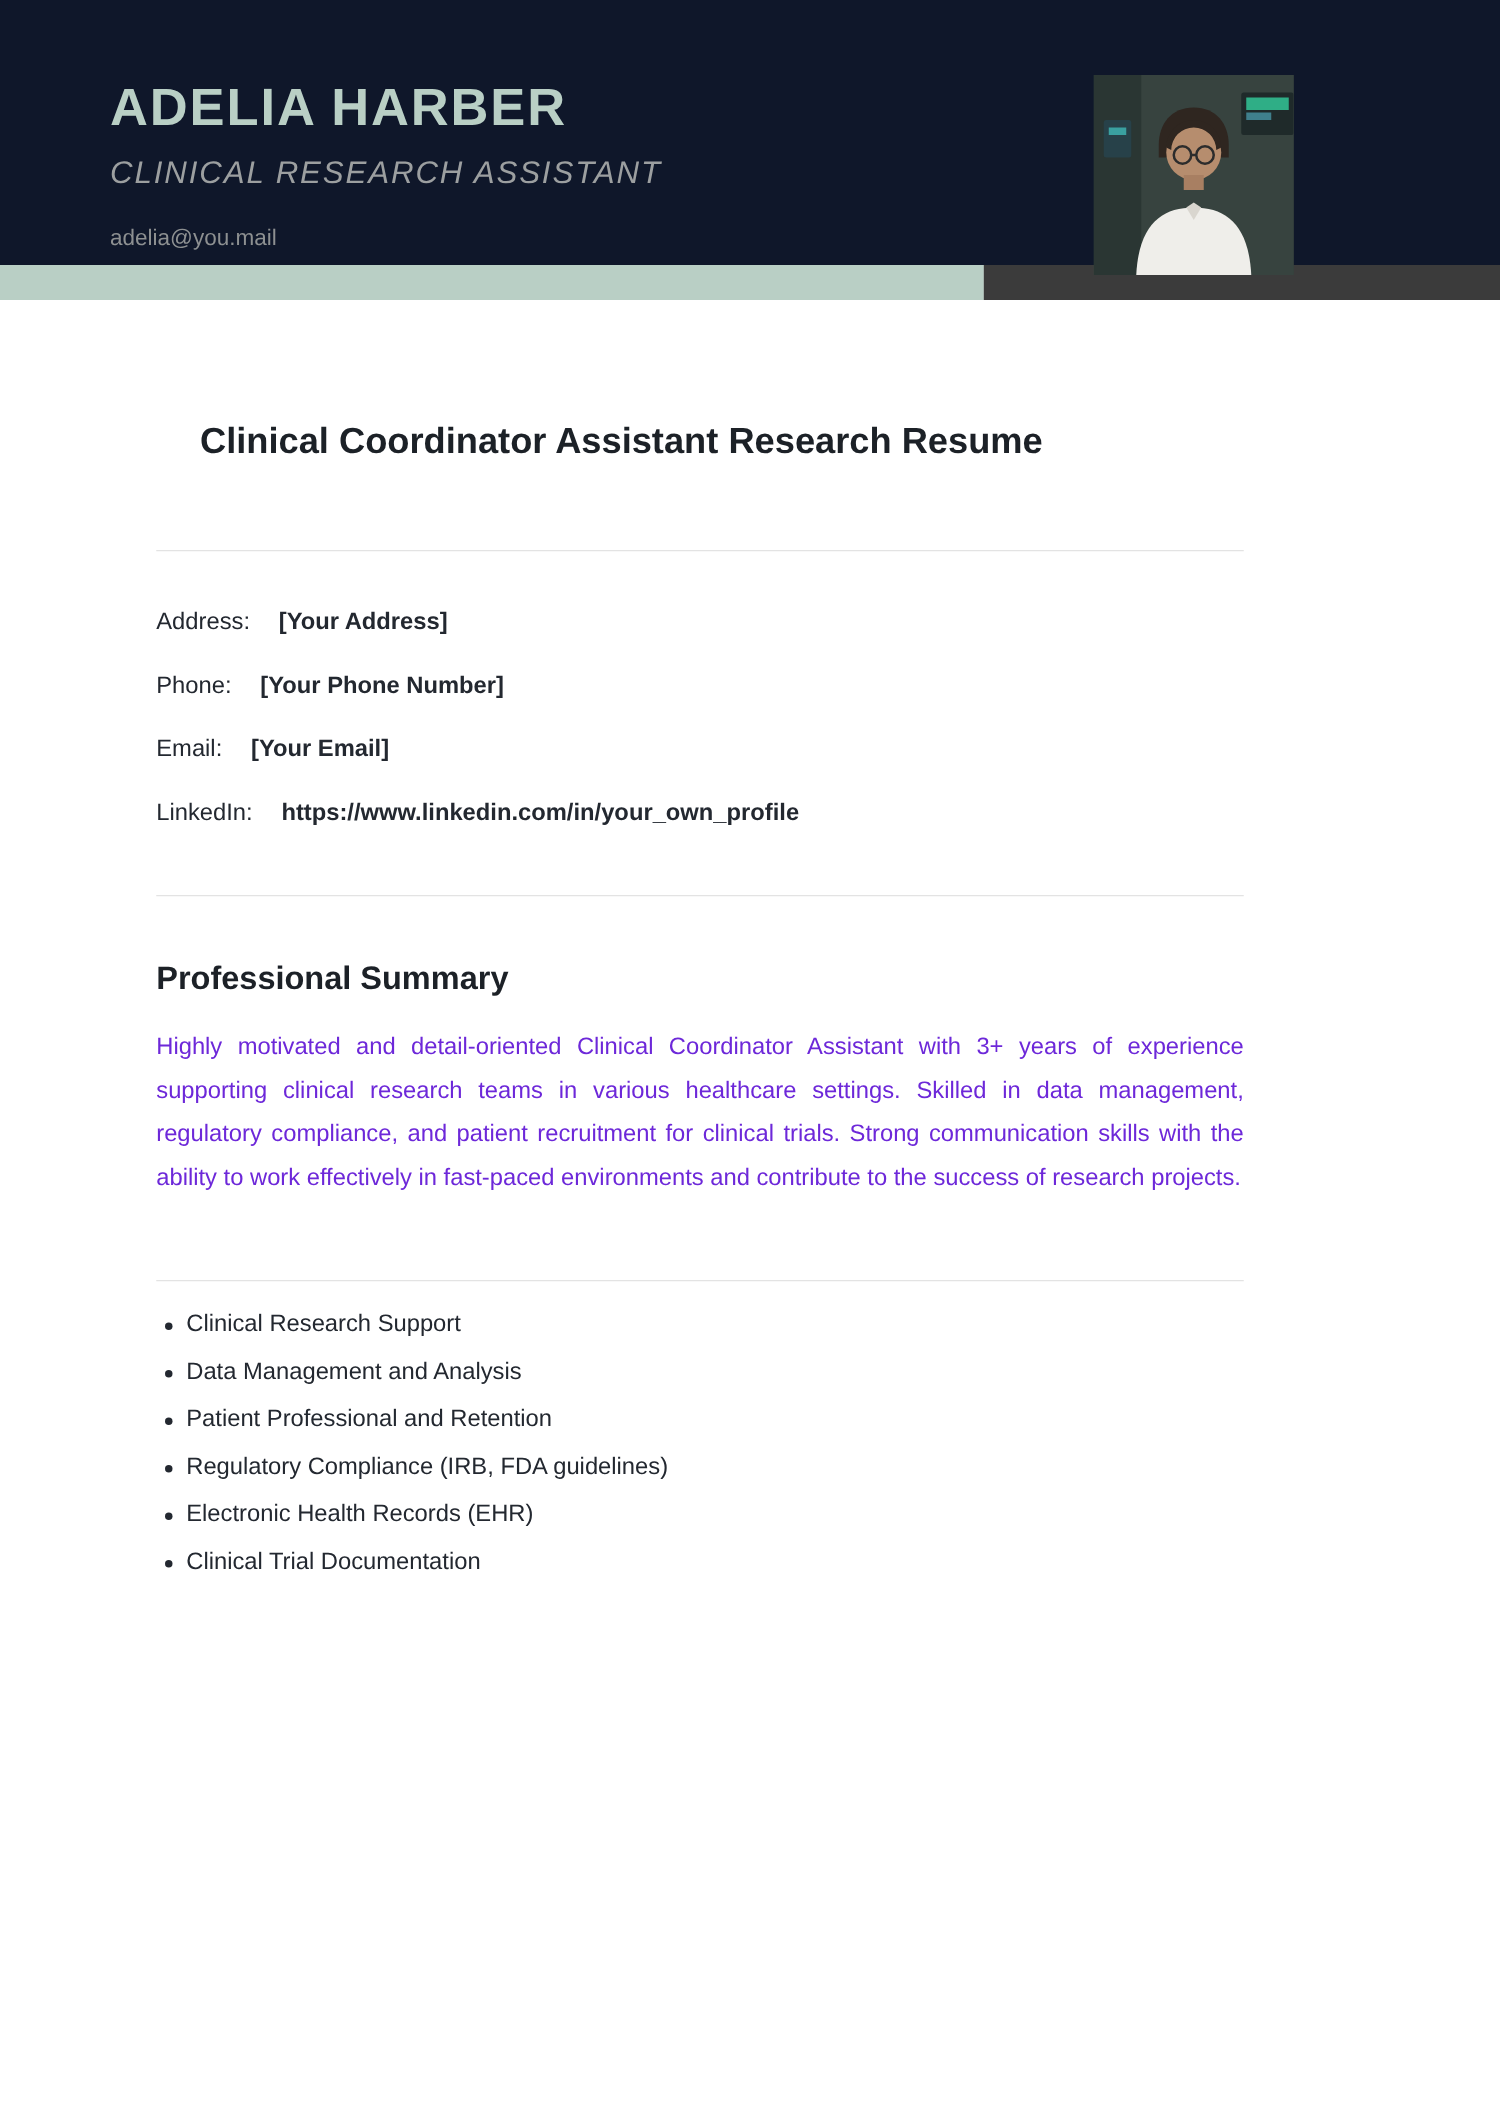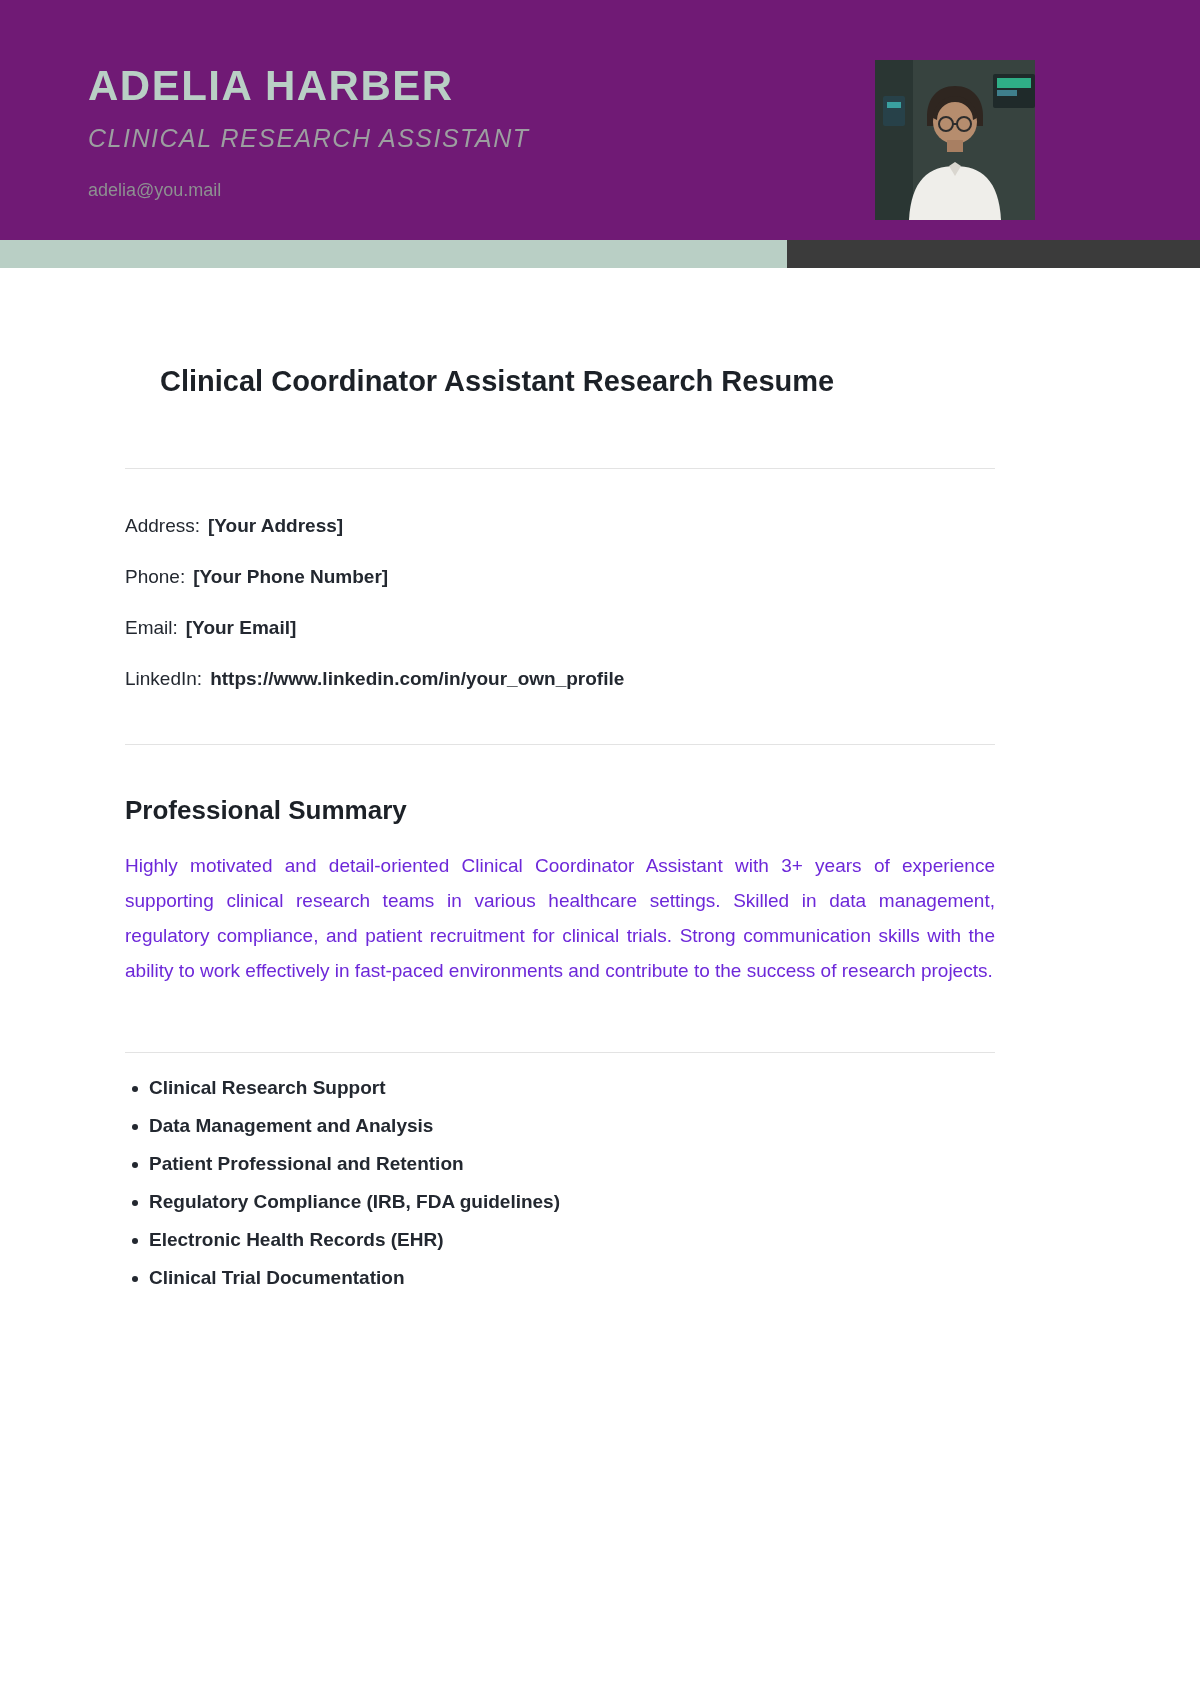--- a/index.html
+++ b/index.html
@@ -8,22 +8,22 @@
     width: 1200px;
     height: 1696px;
     background: #ffffff;
     font-family: "Liberation Sans", sans-serif;
     color: #232830;
   }
 
   
   .header {
     position: relative;
-    height: 240px;
-    background: #701a75;
+    height: 212px;
+    background: #0f172a;
   }
   .header-inner { padding: 62px 0 0 88px; }
   .name {
     margin: 0;
     color: #b9cfc5;
     font-size: 42px;
     font-weight: 700;
     letter-spacing: 1.5px;
   }
   .role {
@@ -75,42 +75,41 @@
   .divider-1 { margin-top: 66px; }
   .divider-2 { margin-top: 54px; }
   .divider-3 { margin-top: 64px; }
 
   .contact { padding-top: 46px; }
   .contact-line {
     margin: 0 0 29px;
     font-size: 19px;
     color: #232830;
   }
-  .contact-line .label { margin-right: 8px; }
+  .contact-line .label { margin-right: 23px; }
   .contact-line b { font-weight: 700; }
 
   .section-heading {
     margin: 50px 0 0;
     font-size: 26px;
     font-weight: 700;
     color: #1c2127;
   }
   .summary-text {
     margin: 22px 0 0;
     font-size: 19px;
     line-height: 35px;
     text-align: justify;
     color: #6d28d9;
   }
 
   .skills {
     list-style: none;
     margin: 24px 0 16px;
     padding: 0;
-    font-weight: bold;
   }
   .skills li {
     position: relative;
     padding-left: 24px;
     margin-bottom: 16px;
     font-size: 19px;
     color: #232830;
   }
   .skills li::before {
     content: "";

